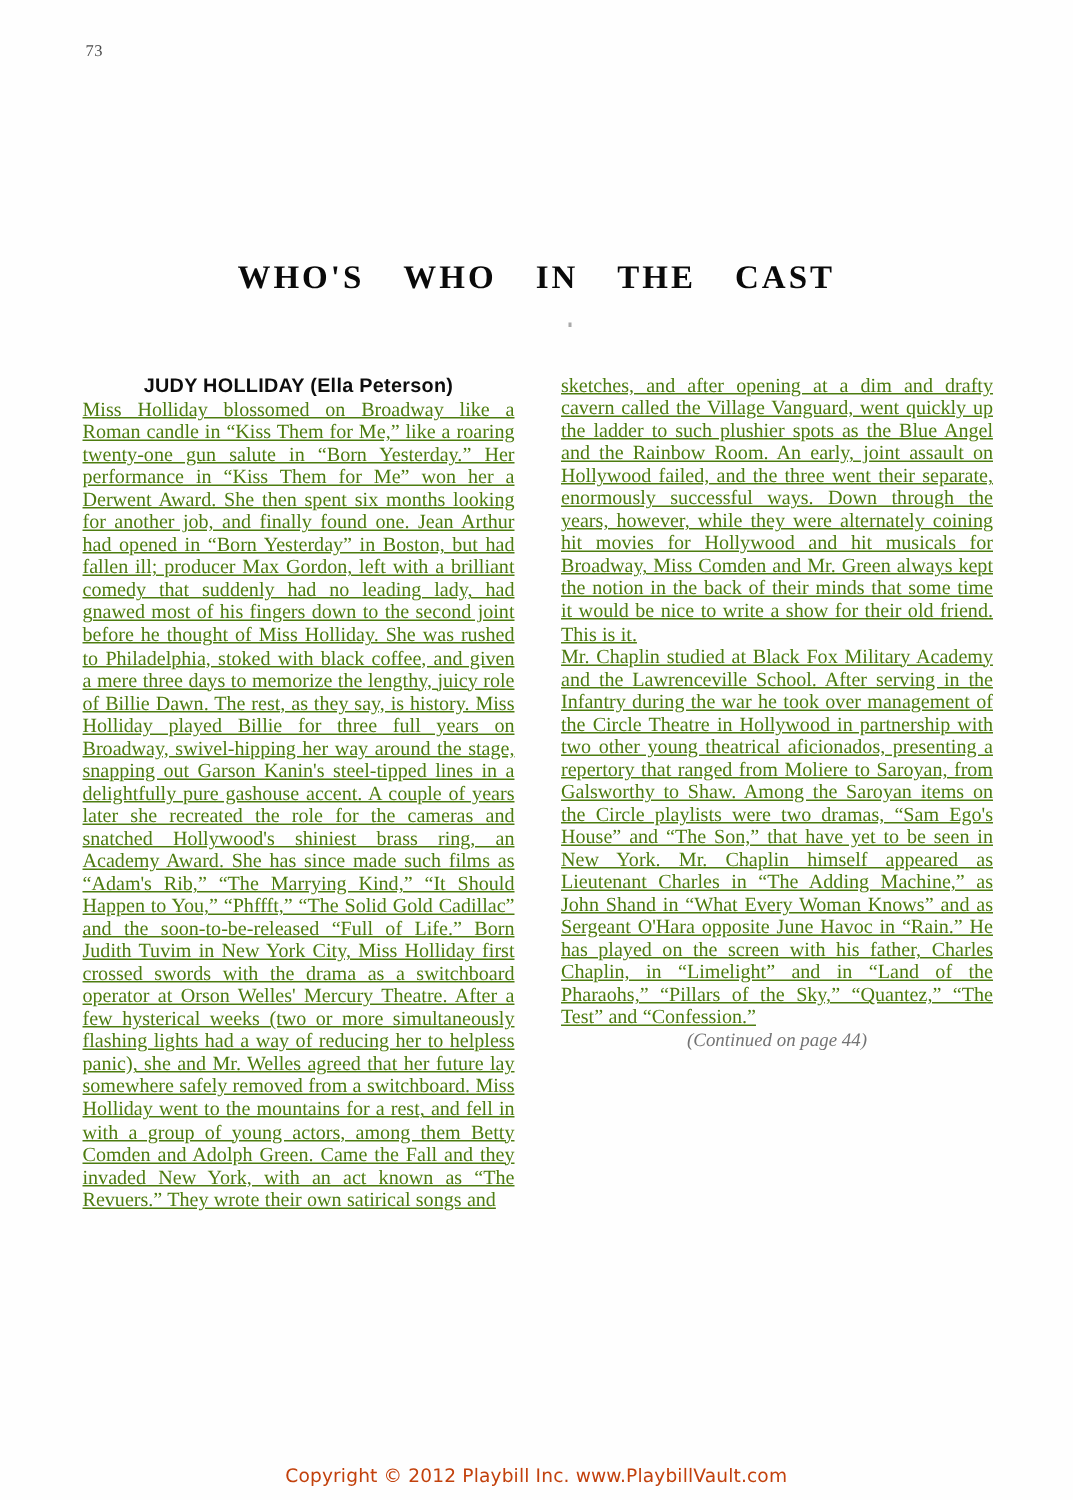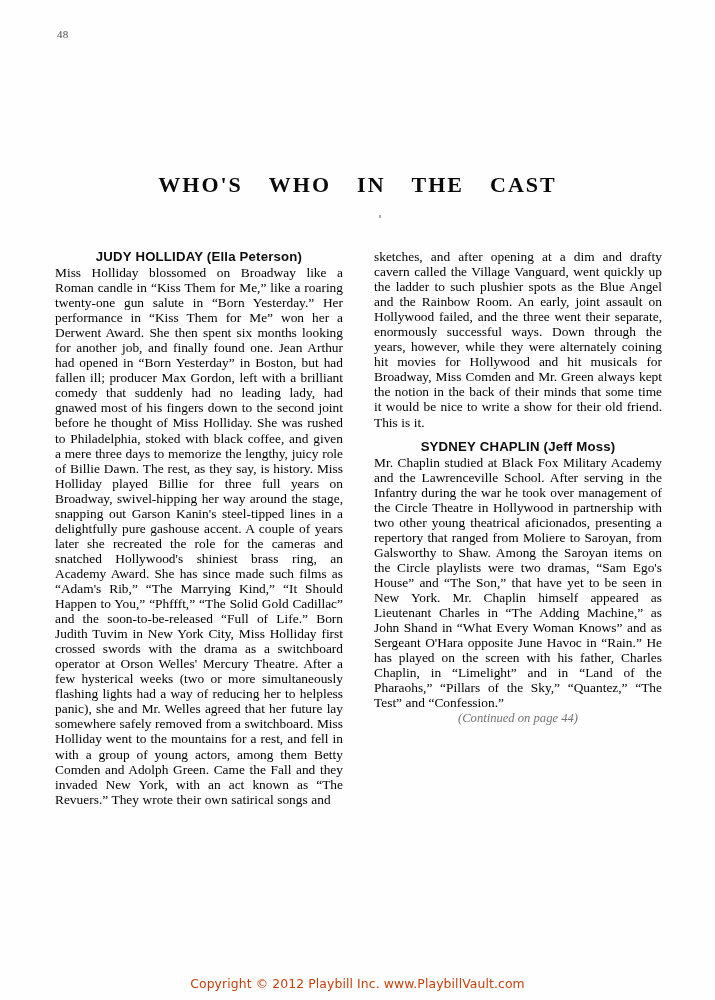--- a/index.html
+++ b/index.html
@@ -90,23 +90,24 @@
   .entry-head.spaced {
     margin-top: 9px;
   }
 
   p.body {
     margin: 0;
     font-size: 13.4px;
     line-height: 15.05px;
     text-align: justify;
     text-justify: inter-word;
-    color: #000000;
+    color: #4d7c0f;
     hyphens: none;
     word-spacing: 0.2px;
+    text-decoration: underline;
   }
 
   .continued {
     margin-top: 1px;
     text-align: center;
     font-style: italic;
     font-size: 12.6px;
     color: #737373;
   }
 
@@ -121,38 +122,37 @@
     font-size: 12.4px;
     color: #c2410c;
     letter-spacing: 0.1px;
   }
 </style>
 </head>
 <body>
 
 <div class="page">
 
-  <div class="folio">48</div>
+  <div class="folio">73</div>
 
   <div class="display-title">
     <span class="w">WHO'S</span><span class="w">WHO</span><span class="w">IN</span><span class="w">THE</span><span class="w">CAST</span>
   </div>
   <div class="speck"></div>
 
   <div class="columns">
 
     <div class="col">
       <div class="entry-head">JUDY HOLLIDAY (Ella Peterson)</div>
       <p class="body">Miss Holliday blossomed on Broadway like a Roman candle in “Kiss Them for Me,” like a roaring twenty-one gun salute in “Born Yesterday.” Her performance in “Kiss Them for Me” won her a Derwent Award. She then spent six months looking for another job, and finally found one. Jean Arthur had opened in “Born Yesterday” in Boston, but had fallen ill; producer Max Gordon, left with a brilliant comedy that suddenly had no leading lady, had gnawed most of his fingers down to the second joint before he thought of Miss Holliday. She was rushed to Philadelphia, stoked with black coffee, and given a mere three days to memorize the lengthy, juicy role of Billie Dawn. The rest, as they say, is history. Miss Holliday played Billie for three full years on Broadway, swivel-hipping her way around the stage, snapping out Garson Kanin's steel-tipped lines in a delightfully pure gashouse accent. A couple of years later she recreated the role for the cameras and snatched Hollywood's shiniest brass ring, an Academy Award. She has since made such films as “Adam's Rib,” “The Marrying Kind,” “It Should Happen to You,” “Phffft,” “The Solid Gold Cadillac” and the soon-to-be-released “Full of Life.” Born Judith Tuvim in New York City, Miss Holliday first crossed swords with the drama as a switchboard operator at Orson Welles' Mercury Theatre. After a few hysterical weeks (two or more simultaneously flashing lights had a way of reducing her to helpless panic), she and Mr. Welles agreed that her future lay somewhere safely removed from a switchboard. Miss Holliday went to the mountains for a rest, and fell in with a group of young actors, among them Betty Comden and Adolph Green. Came the Fall and they invaded New York, with an act known as “The Revuers.” They wrote their own satirical songs and</p>
     </div>
 
     <div class="col">
       <p class="body">sketches, and after opening at a dim and drafty cavern called the Village Vanguard, went quickly up the ladder to such plushier spots as the Blue Angel and the Rainbow Room. An early, joint assault on Hollywood failed, and the three went their separate, enormously successful ways. Down through the years, however, while they were alternately coining hit movies for Hollywood and hit musicals for Broadway, Miss Comden and Mr. Green always kept the notion in the back of their minds that some time it would be nice to write a show for their old friend. This is it.</p>
 
-      <div class="entry-head spaced">SYDNEY CHAPLIN (Jeff Moss)</div>
       <p class="body">Mr. Chaplin studied at Black Fox Military Academy and the Lawrenceville School. After serving in the Infantry during the war he took over management of the Circle Theatre in Hollywood in partnership with two other young theatrical aficionados, presenting a repertory that ranged from Moliere to Saroyan, from Galsworthy to Shaw. Among the Saroyan items on the Circle playlists were two dramas, “Sam Ego's House” and “The Son,” that have yet to be seen in New York. Mr. Chaplin himself appeared as Lieutenant Charles in “The Adding Machine,” as John Shand in “What Every Woman Knows” and as Sergeant O'Hara opposite June Havoc in “Rain.” He has played on the screen with his father, Charles Chaplin, in “Limelight” and in “Land of the Pharaohs,” “Pillars of the Sky,” “Quantez,” “The Test” and “Confession.”</p>
 
 
       <div class="continued">(Continued on page 44)</div>
     </div>
 
   </div>
 
   <div class="footer">Copyright © 2012 Playbill Inc.  www.PlaybillVault.com</div>
 

